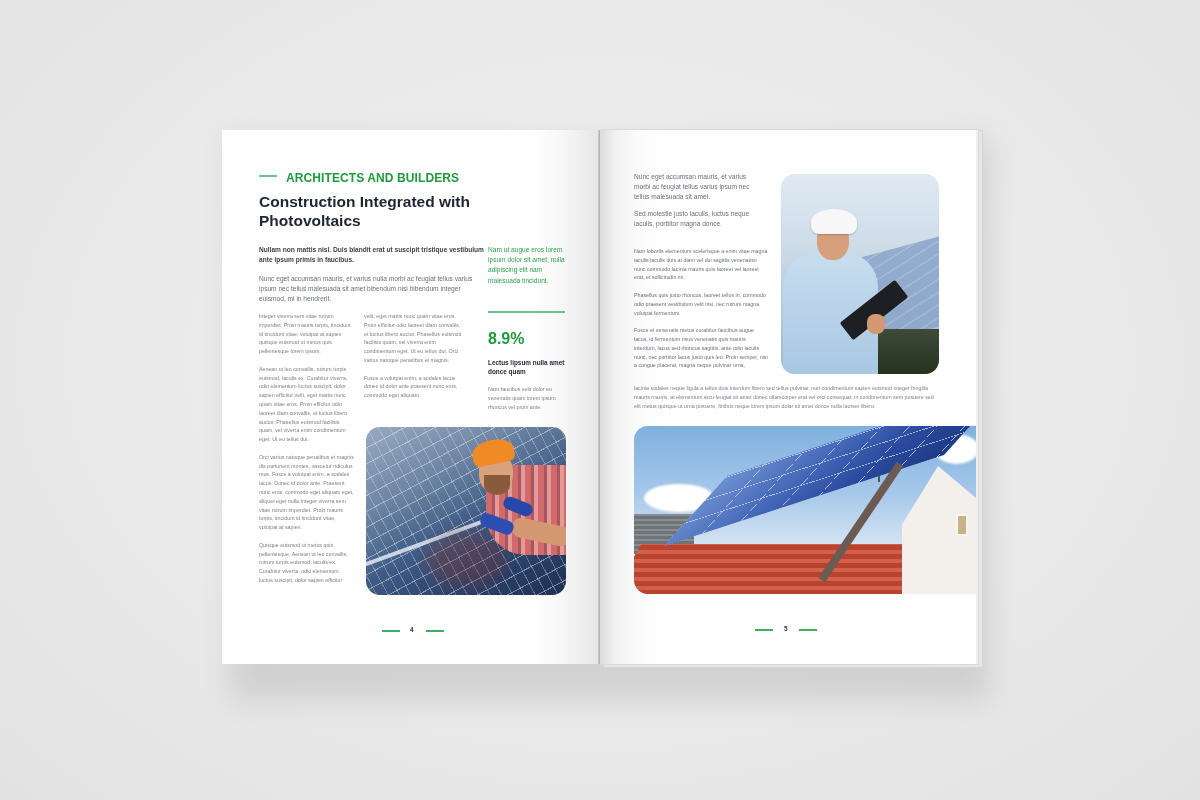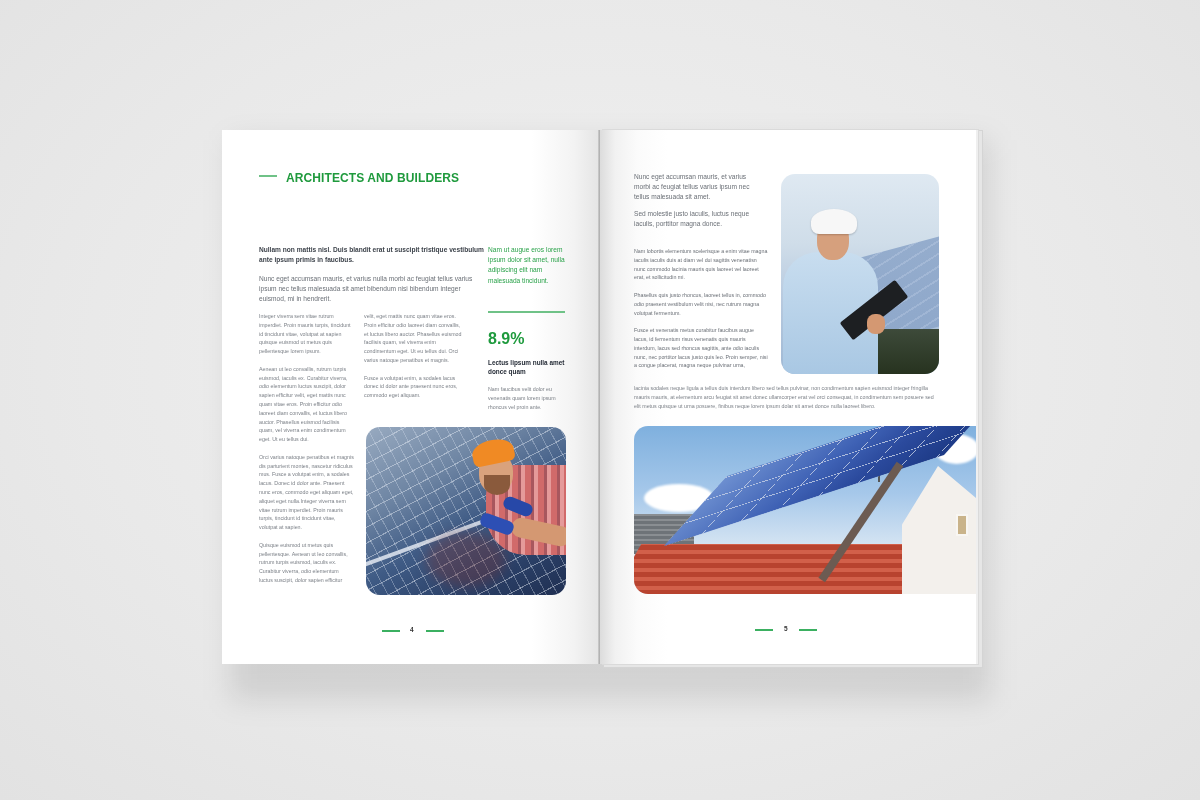--- a/index.html
+++ b/index.html
@@ -188,20 +188,21 @@
 </head>
 <body>
 
 <div class="spread-shadow"></div>
 <div class="page-stack"></div>
 <div class="page-stack2"></div>
 
 <div class="page page-left">
   <div class="kicker-line"></div>
   <div class="kicker">ARCHITECTS AND BUILDERS</div>
+  <div class="title">Construction Integrated with Photovoltaics</div>
   <div class="lead">Nullam non mattis nisl. Duis blandit erat ut suscipit tristique vestibulum ante ipsum primis in faucibus.</div>
   <div class="intro">Nunc eget accumsan mauris, et varius nulla morbi ac feugiat tellus varius ipsum nec tellus malesuada sit amet bibendum nisi bibendum integer euismod, mi in hendrerit.</div>
 
   <div class="pull">Nam ut augue eros lorem ipsum dolor sit amet, nulla adipiscing elit nam malesuada tincidunt.</div>
   <div class="rule-green"></div>
   <div class="stat">8.9%</div>
   <div class="stat-label">Lectus lipsum nulla amet donce quam</div>
   <div class="stat-body">Nam faucibus velit dolor eu venenatis quam lorem ipsum rhoncus vel proin ante.</div>
 
   <div class="col col1">

